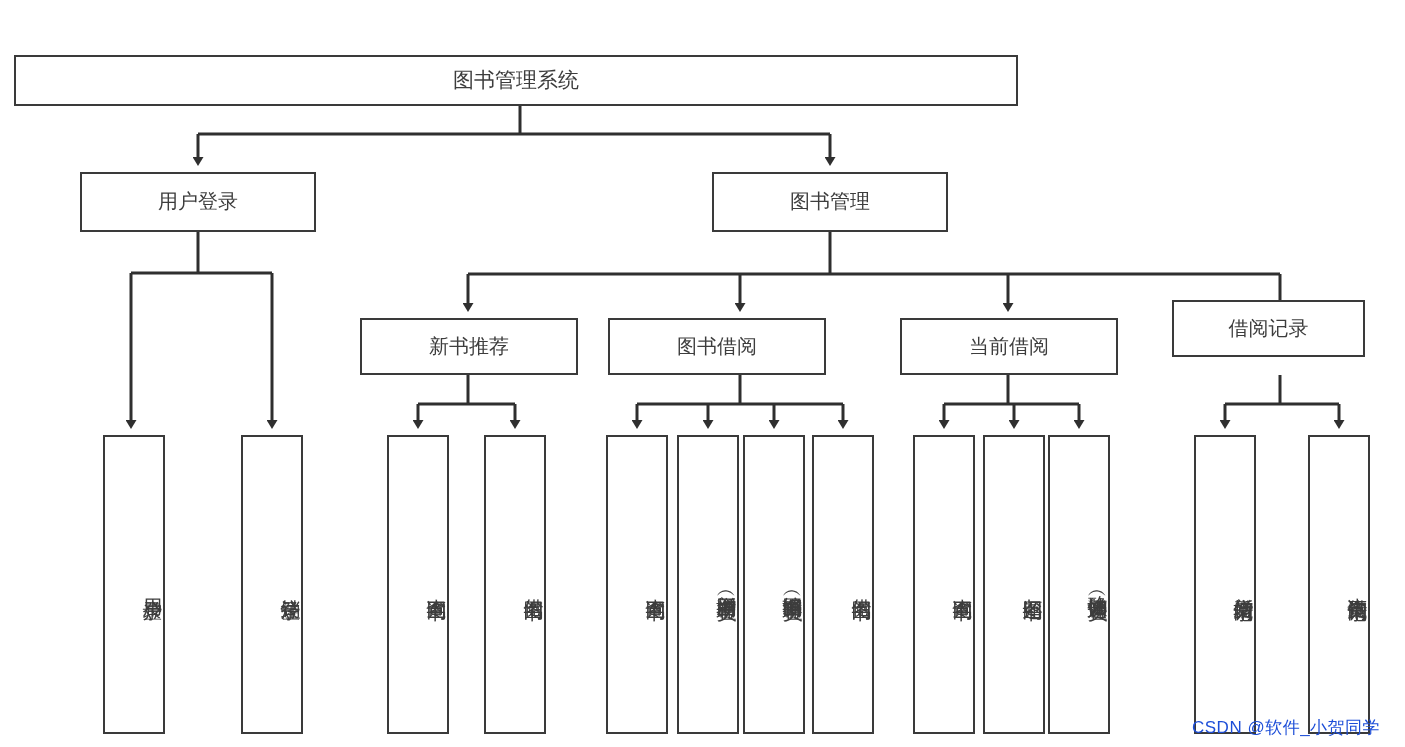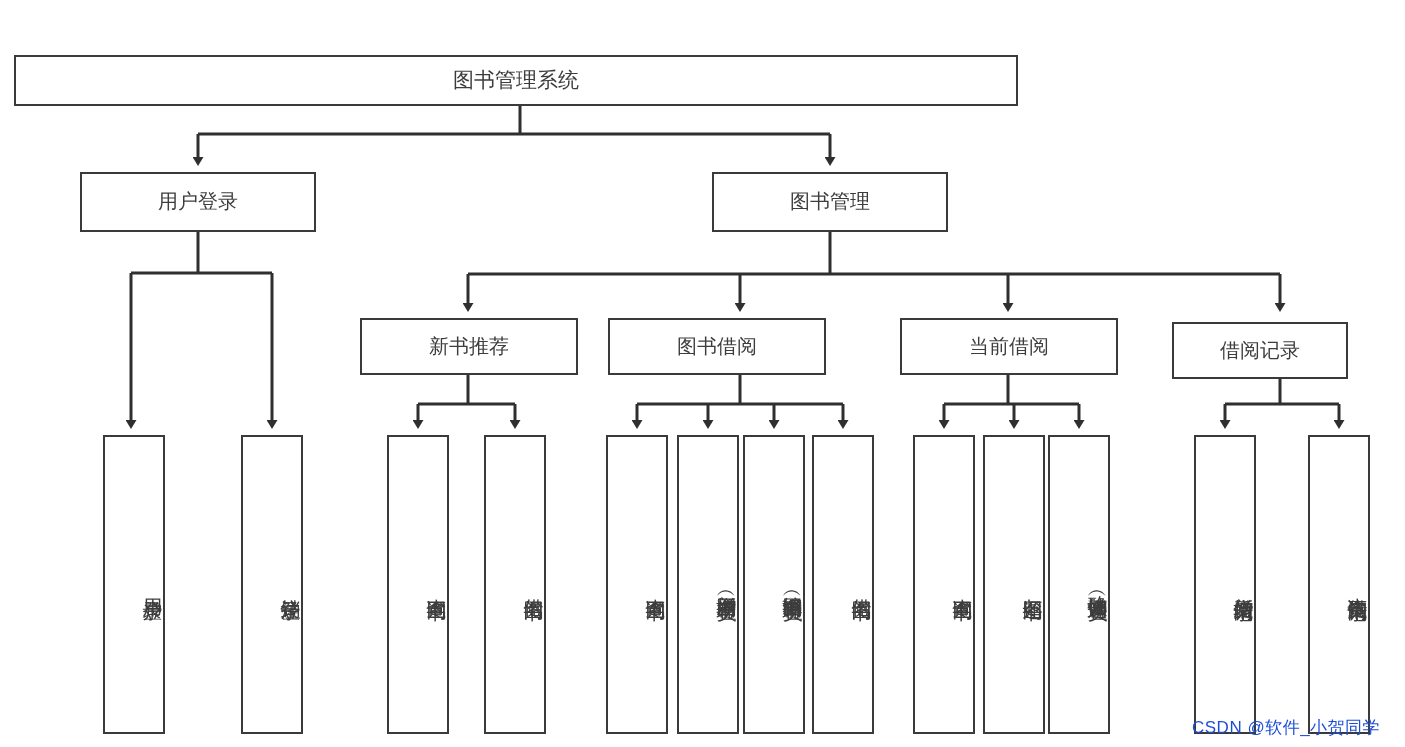--- a/index.html
+++ b/index.html
@@ -137,21 +137,21 @@
 
   <div class="node lvl2" style="left: 712px; top: 172px; width: 236px; height: 60px;">
     <span>图书管理</span>
   </div>
   <div class="node lvl3" style="left: 608px; top: 318px; width: 218px; height: 57px;">
     <span>图书借阅</span>
   </div>
   <div class="node lvl3" style="left: 900px; top: 318px; width: 218px; height: 57px;">
     <span>当前借阅</span>
   </div>
-  <div class="node lvl3" style="left: 1172px; top: 322px; width: 176px; height: 57px;">
+  <div class="node lvl3" style="left: 1172px; top: 300px; width: 193px; height: 57px;">
     <span>借阅记录</span>
   </div>
 
   <div class="node leaf" style="left: 103px; top: 435px; width: 62px; height: 299px;">
     <span class="vtext">用户登录</span>
   </div>
   <div class="node leaf" style="left: 241px; top: 435px; width: 62px; height: 299px;">
     <span class="vtext">注销登录</span>
   </div>
   <div class="node leaf" style="left: 387px; top: 435px; width: 62px; height: 299px;">

